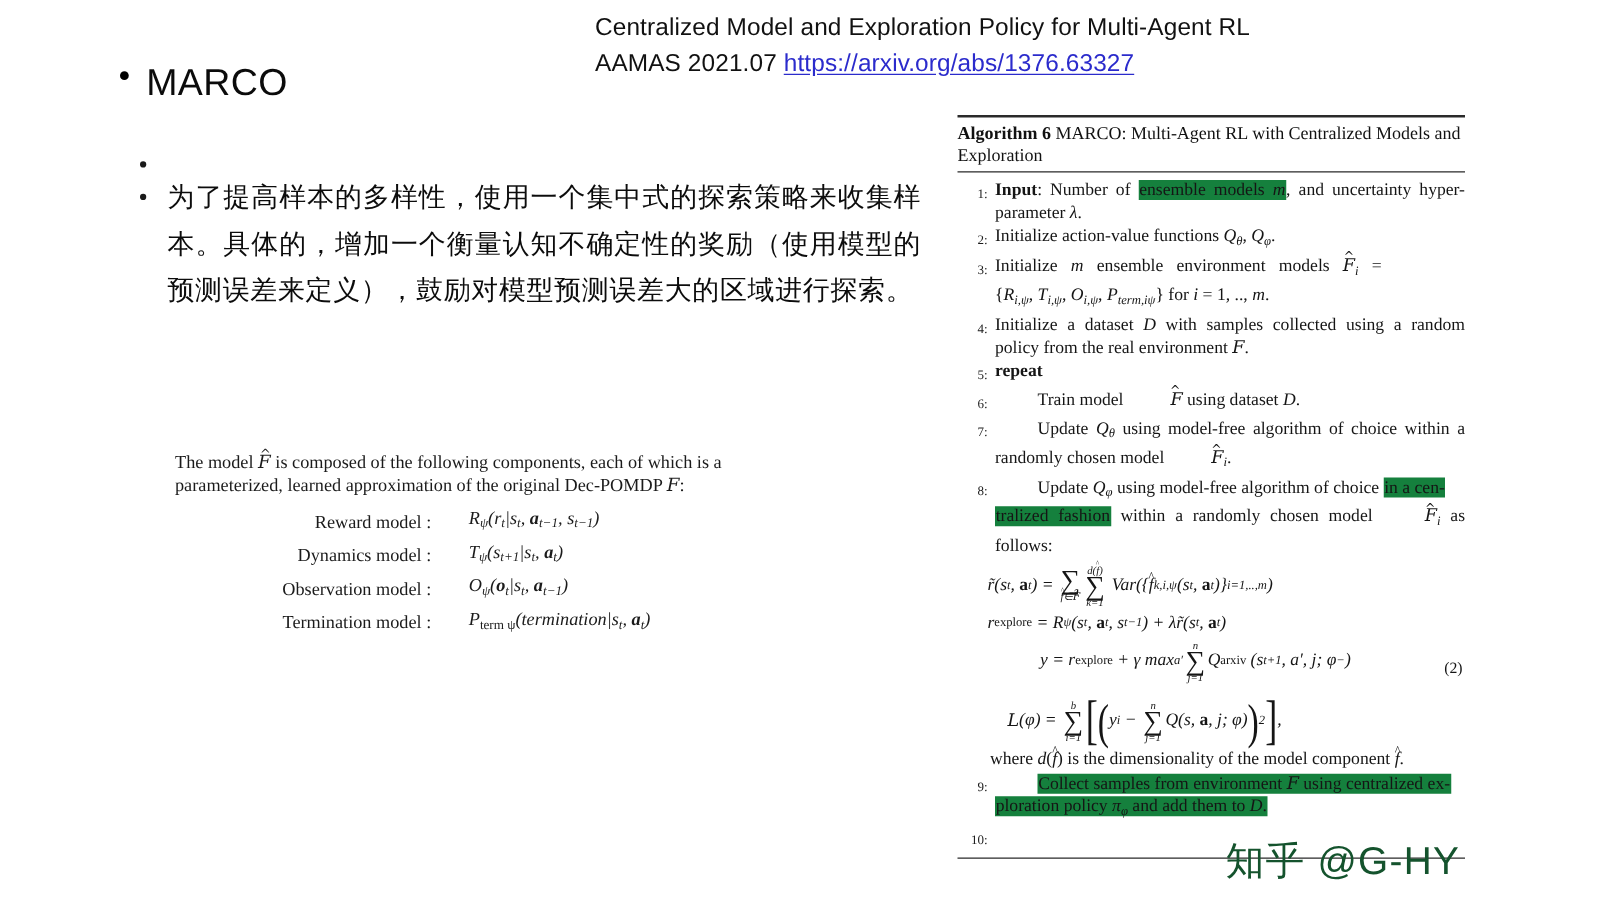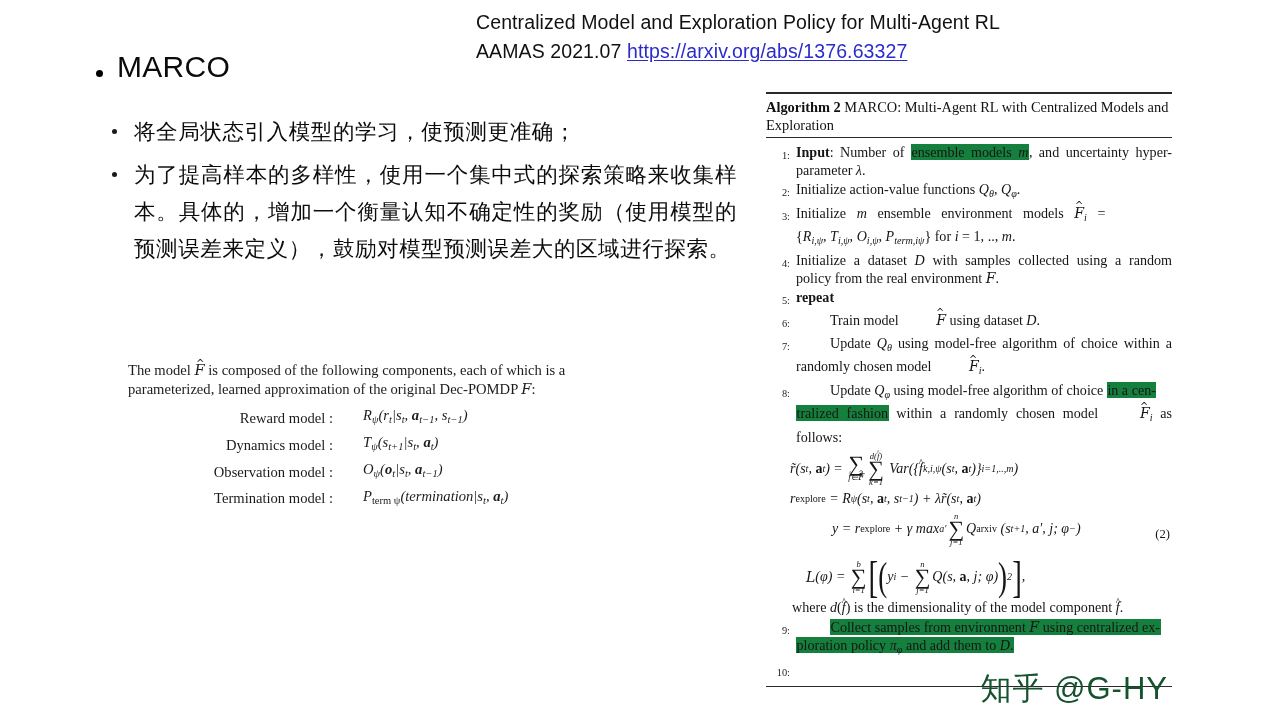--- a/index.html
+++ b/index.html
@@ -41,21 +41,21 @@
     text-decoration: underline;
     text-underline-offset: 2px;
   }
 
   
   .title-row {
     position: absolute;
     left: 96px;
     top: 50px;
     display: flex;
-    align-items: flex-end;
+    align-items: center;
     gap: 14px;
   }
   .title-bullet {
     width: 7px;
     height: 7px;
     border-radius: 50%;
     background: #000000;
     position: relative;
     top: -7px;
     flex: 0 0 auto;
@@ -91,21 +91,21 @@
     font-size: 21.5px;
     line-height: 37px;
     color: #0c0c0c;
     letter-spacing: 0.6px;
     text-align: justify;
   }
 
   
   .excerpt {
     position: absolute;
-    left: 128px;
+    left: 140px;
     top: 361px;
     width: 475px;
     font-family: "Liberation Serif", serif;
     color: #1b1b1b;
     font-size: 14.6px;
     line-height: 18.6px;
   }
   .excerpt .para {
     text-align: left;
   }
@@ -286,21 +286,20 @@
   </div>
 
   <div class="title-row">
     <span class="title-bullet"></span>
     <span class="title-text">MARCO</span>
   </div>
 
   <div class="cn-list">
     <div class="cn-item">
       <span class="cn-bullet"></span>
-      <span class="cn-text">将全局状态引入模型的学习，使预测更准确；</span>
     </div>
     <div class="cn-item">
       <span class="cn-bullet"></span>
       <span class="cn-text">为了提高样本的多样性，使用一个集中式的探索策略来收集样本。具体的，增加一个衡量认知不确定性的奖励（使用模型的预测误差来定义），鼓励对模型预测误差大的区域进行探索。</span>
     </div>
   </div>
 
   <div class="excerpt">
     <div class="para">
       <span>The model </span><span class="cal hatf">F</span><span> is composed of the following components, each of which is a parameterized, learned approximation of the original Dec-POMDP </span><span class="cal">F</span><span>:</span>
@@ -331,21 +330,21 @@
         <td class="val">
           P<span class="sub" style="font-style:normal">term&nbsp;ψ</span>(termination|s<span class="sub">t</span>,&nbsp;<span class="bf">a</span><span class="sub">t</span>)
         </td>
       </tr>
     </tbody>
       </table>
   </div>
 
   <div class="algo">
     <div class="rule-top"></div>
-    <div class="algo-title"><span class="bf">Algorithm 2</span><span> MARCO: Multi-Agent RL with Centralized Models and Exploration</span></div>
+    <div class="algo-title"><span class="bf">Algorithm 6</span><span> MARCO: Multi-Agent RL with Centralized Models and Exploration</span></div>
     <div class="rule-mid"></div>
 
     <div class="algo-body">
 
       <div class="algo-line">
         <span class="algo-num">1:</span>
         <span class="algo-txt"><span class="bf">Input</span>: Number of <span class="hl">ensemble models <span class="mathi">m</span></span>, and uncertainty hyper-parameter <span class="mathi">λ</span>.</span>
       </div>
 
       <div class="algo-line">

